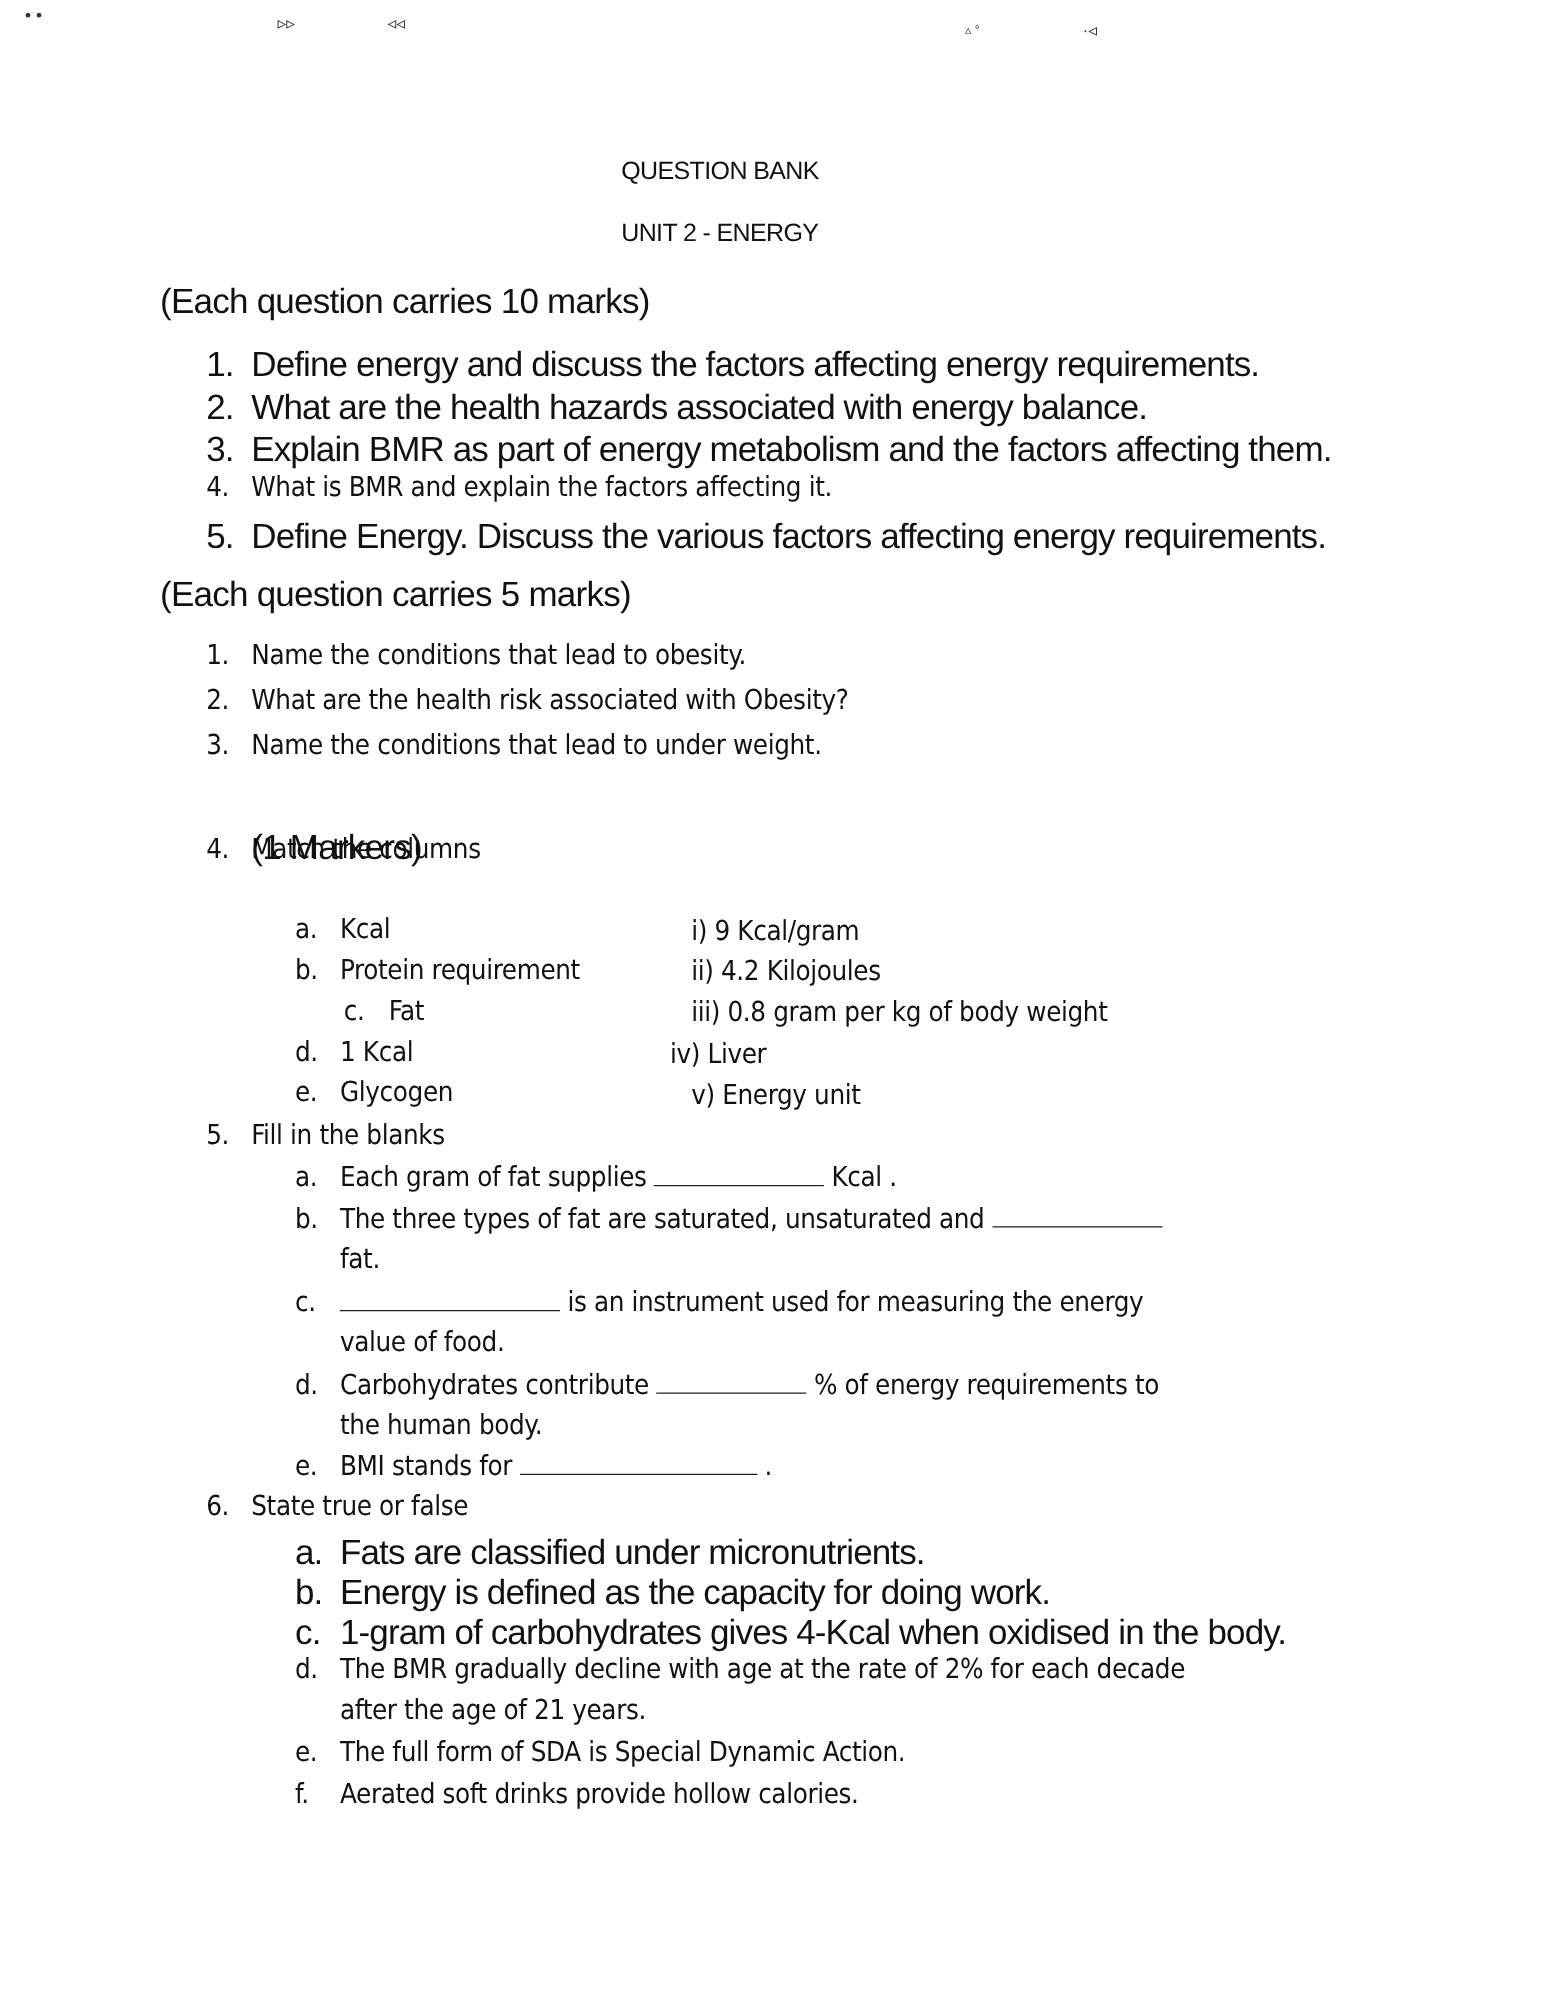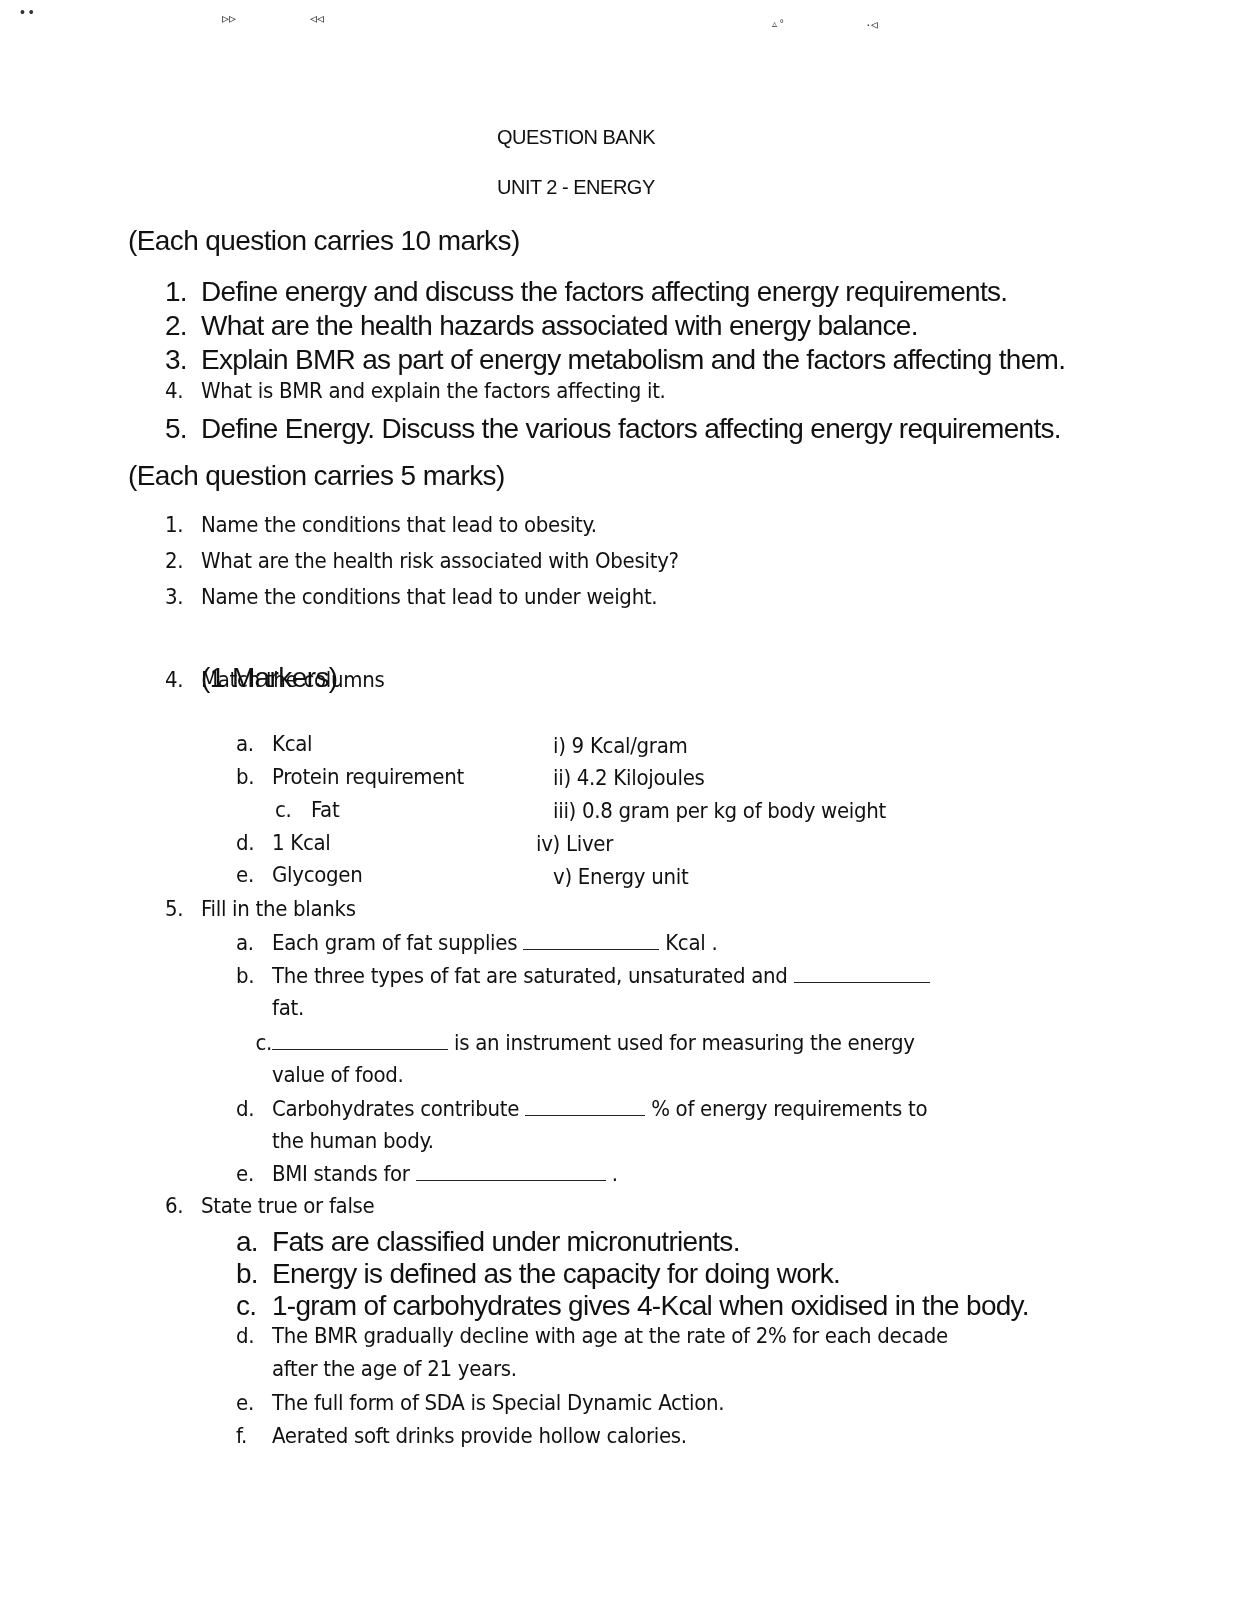--- a/index.html
+++ b/index.html
@@ -61,21 +61,21 @@
 <div class="abs calibri cal" style="left:536px;top:831px;">iv) Liver</div>
 <div class="abs calibri cal" style="left:553px;top:864px;">v) Energy unit</div>
 
 <div class="abs calibri cal" style="left:165px;top:896px;"><span class="num">5.</span><span>Fill in the blanks</span></div>
 
 <div class="abs calibri cal" style="left:236px;top:930px;"><span class="let">a.</span><span>Each gram of fat supplies</span> <span class="blank" style="width:136px;"></span> <span>Kcal .</span></div>
 
 <div class="abs calibri cal" style="left:236px;top:963px;"><span class="let">b.</span><span>The three types of fat are saturated, unsaturated and</span> <span class="blank" style="width:136px;"></span></div>
 <div class="abs calibri cal" style="left:272px;top:995px;">fat.</div>
 
-<div class="abs calibri cal" style="left:236px;top:1030px;text-align:right;"><span class="let">c.</span><span class="blank" style="width:176px;"></span> <span>is an instrument used for measuring the energy</span></div>
+<div class="abs calibri cal" style="left:236px;top:1030px;"><span class="let">c.</span><span class="blank" style="width:176px;"></span> <span>is an instrument used for measuring the energy</span></div>
 <div class="abs calibri cal" style="left:272px;top:1062px;">value of food.</div>
 
 <div class="abs calibri cal" style="left:236px;top:1096px;"><span class="let">d.</span><span>Carbohydrates contribute</span> <span class="blank" style="width:120px;"></span> <span>% of energy requirements to</span></div>
 <div class="abs calibri cal" style="left:272px;top:1128px;">the human body.</div>
 
 <div class="abs calibri cal" style="left:236px;top:1161px;"><span class="let">e.</span><span>BMI stands for</span> <span class="blank" style="width:190px;"></span> <span>.</span></div>
 
 <div class="abs calibri cal" style="left:165px;top:1193px;"><span class="num">6.</span><span>State true or false</span></div>
 
 <div class="abs narrow q10" style="left:236px;top:1226px;"><span class="let">a.</span><span>Fats are classified under micronutrients.</span></div>

